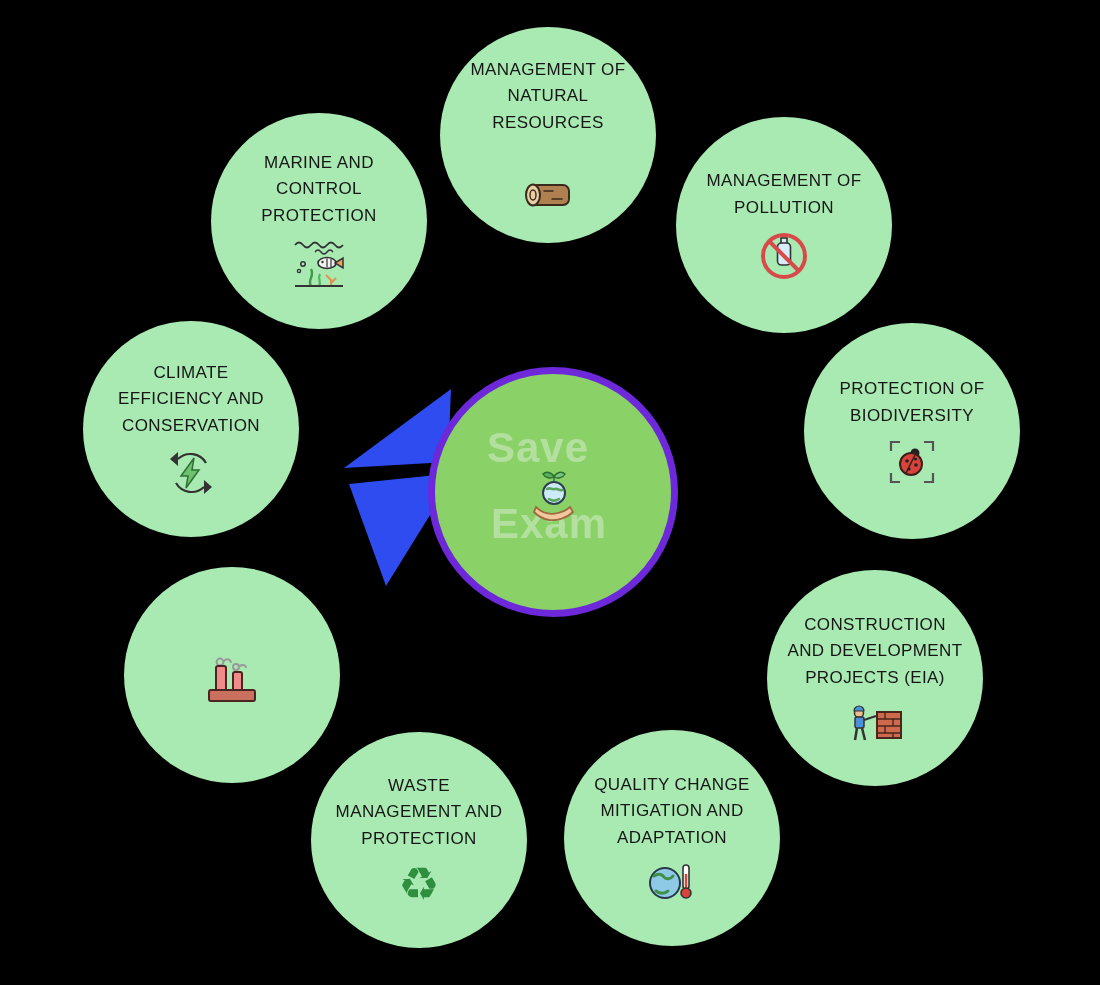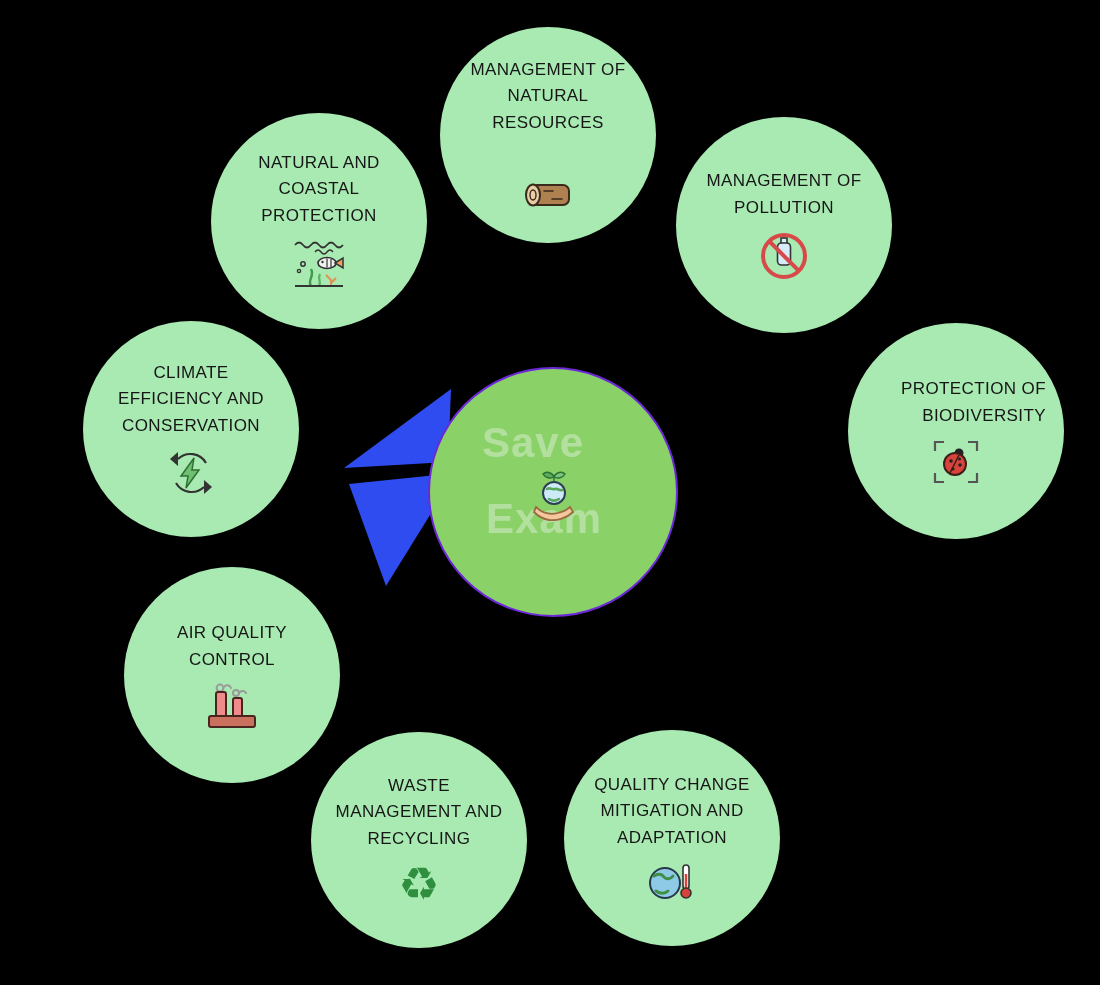--- a/index.html
+++ b/index.html
@@ -43,21 +43,21 @@
     justify-content: center;
   }
   .center-node {
     position: absolute;
     left: 428px;
     top: 367px;
     width: 250px;
     height: 250px;
     border-radius: 50%;
     background: #8ad167;
-    border: 2px solid #6d28d9;
+    border: 7px solid #6d28d9;
     box-sizing: border-box;
     display: flex;
     flex-direction: column;
     align-items: center;
     justify-content: center;
     text-align: center;
     z-index: 3;
   }
   .center-node .label {
     position: relative;
@@ -95,21 +95,21 @@
     font-size: 46px;
     line-height: 1;
     color: #2f8f3e;
     font-weight: 700;
   }
   
   .n-natres    { left: 440px; top: 27px; gap: 32px; }
   .n-marine    { left: 211px; top: 113px; }
   .n-pollution { left: 676px; top: 117px; align-items: center; }
   .n-energy    { left: 83px;  top: 321px; }
-  .n-biodiv    { left: 848px; top: 323px; text-align: right; }
+  .n-biodiv    { left: 804px; top: 323px; }
   .n-air       { left: 124px; top: 567px; }
   .n-constr    { left: 767px; top: 570px; }
   .n-waste     { left: 311px; top: 732px; }
   .n-climate   { left: 564px; top: 730px; }
 </style>
 </head>
 <body>
 
 <div class="canvas">
 
@@ -166,43 +166,56 @@
         <circle cx="24" cy="26" r="11" fill="#d8433b" stroke="#3c1f17" stroke-width="2"></circle>
         <line x1="28" y1="17" x2="19" y2="35" stroke="#3c1f17" stroke-width="1.6"></line>
         <circle cx="20" cy="23" r="1.8" fill="#222"></circle>
         <circle cx="29" cy="27" r="1.8" fill="#222"></circle>
         <circle cx="22" cy="31" r="1.6" fill="#222"></circle>
         <circle cx="28.5" cy="21" r="1.5" fill="#222"></circle>
       </svg>
     </span>
   </div>
 
+  <div class="node n-constr">
+    <div class="label">CONSTRUCTION AND DEVELOPMENT PROJECTS (EIA)</div>
+    <span class="icon-wrap">
+      <svg width="60" height="44" viewBox="0 0 60 44">
+        <rect x="32" y="12" width="24" height="26" fill="#cd6a4e" stroke="#4a251a" stroke-width="2"></rect>
+        <path d="M32 19h24M32 26h24M32 33h24M40 12v7M48 19v7M40 26v7M48 33v5" stroke="#4a251a" stroke-width="1.4" fill="none"></path>
+        <circle cx="14" cy="13" r="4.5" fill="#f0bd8e" stroke="#333" stroke-width="1.5"></circle>
+        <path d="M9 11a5 5 0 0 1 10 0z" fill="#4a90d9" stroke="#333" stroke-width="1.2"></path>
+        <rect x="10" y="17" width="9" height="11" rx="2" fill="#4a90d9" stroke="#333" stroke-width="1.5"></rect>
+        <path d="M19 20l12-4" stroke="#333" stroke-width="2" fill="none"></path>
+        <path d="M12 28l-2 12M17 28l3 12" stroke="#333" stroke-width="2.5" fill="none"></path>
+      </svg>
+    </span>
+  </div>
 
   <div class="node n-climate">
     <div class="label">QUALITY CHANGE MITIGATION AND ADAPTATION</div>
     <span class="icon-wrap">
       <svg width="52" height="44" viewBox="0 0 52 44">
         <circle cx="19" cy="23" r="15" fill="#8ecae6" stroke="#27384a" stroke-width="2"></circle>
         <path d="M8 16c4-3 8-2 10 1 2 3 7 2 9-1M10 31c4 3 9 3 12 0" fill="none" stroke="#3f8f46" stroke-width="3" stroke-linecap="round"></path>
         <rect x="37" y="5" width="6" height="24" rx="3" fill="#ffffff" stroke="#333" stroke-width="1.6"></rect>
         <line x1="40" y1="14" x2="40" y2="28" stroke="#d8433b" stroke-width="2.5"></line>
         <circle cx="40" cy="33" r="5" fill="#d8433b" stroke="#333" stroke-width="1.6"></circle>
       </svg>
     </span>
   </div>
 
   <div class="node n-waste">
-    <div class="label">WASTE MANAGEMENT AND RECYCLING</div>
+    <div class="label">WASTE MANAGEMENT AND PROTECTION</div>
     <span class="icon-wrap">
       <span class="glyph-recycle">♻</span>
     </span>
   </div>
 
   <div class="node n-air">
-    <div class="label">AIR QUALITY CONTROL</div>
     <span class="icon-wrap">
       <svg width="58" height="48" viewBox="0 0 58 48">
         <circle cx="17" cy="6" r="3.4" fill="none" stroke="#9a9a9a" stroke-width="2"></circle>
         <circle cx="33" cy="11" r="3" fill="none" stroke="#9a9a9a" stroke-width="2"></circle>
         <path d="M21 5c2-3 6-2 7 1M37 10c2-2 5-1 6 1" fill="none" stroke="#9a9a9a" stroke-width="2" stroke-linecap="round"></path>
         <rect x="13" y="10" width="10" height="26" rx="2" fill="#ef8b8b" stroke="#4a2520" stroke-width="2"></rect>
         <rect x="30" y="16" width="9" height="20" rx="2" fill="#ef8b8b" stroke="#4a2520" stroke-width="2"></rect>
         <rect x="6" y="34" width="46" height="11" rx="2" fill="#c9705f" stroke="#4a2520" stroke-width="2"></rect>
       </svg>
     </span>
@@ -215,21 +228,21 @@
         <path d="M40 15A18 18 0 0 0 12 11" fill="none" stroke="#333" stroke-width="2.2"></path>
         <polygon points="12,4 12,18 4,11" fill="#333"></polygon>
         <path d="M10 35a18 18 0 0 0 28 4" fill="none" stroke="#333" stroke-width="2.2"></path>
         <polygon points="38,32 38,46 46,39" fill="#333"></polygon>
         <polygon points="28,10 15,28 22,28 20,40 33,22 26,22" fill="#6cc070" stroke="#2f6f35" stroke-width="1.5"></polygon>
       </svg>
     </span>
   </div>
 
   <div class="node n-marine">
-    <div class="label">NATURAL AND COASTAL PROTECTION</div>
+    <div class="label">MARINE AND CONTROL PROTECTION</div>
     <span class="icon-wrap">
       <svg width="60" height="54" viewBox="0 0 60 54">
         <path d="M6 7q4-5 8 0t8 0t8 0t8 0t8 0t8 0" fill="none" stroke="#333" stroke-width="1.8"></path>
         <path d="M26 14q3-4 6 0t6 0t6 0" fill="none" stroke="#333" stroke-width="1.4"></path>
         <ellipse cx="38" cy="25" rx="9" ry="5.5" fill="#f2f2f2" stroke="#333" stroke-width="1.7"></ellipse>
         <polygon points="46,25 54,20 54,30" fill="#f2a05a" stroke="#333" stroke-width="1.5"></polygon>
         <circle cx="33.5" cy="24" r="1.2" fill="#333"></circle>
         <path d="M38 20.5v9M42 21v8" stroke="#333" stroke-width="1.2" fill="none"></path>
         <circle cx="14" cy="26" r="2.2" fill="none" stroke="#333" stroke-width="1.5"></circle>
         <circle cx="10" cy="33" r="1.6" fill="none" stroke="#333" stroke-width="1.4"></circle>

